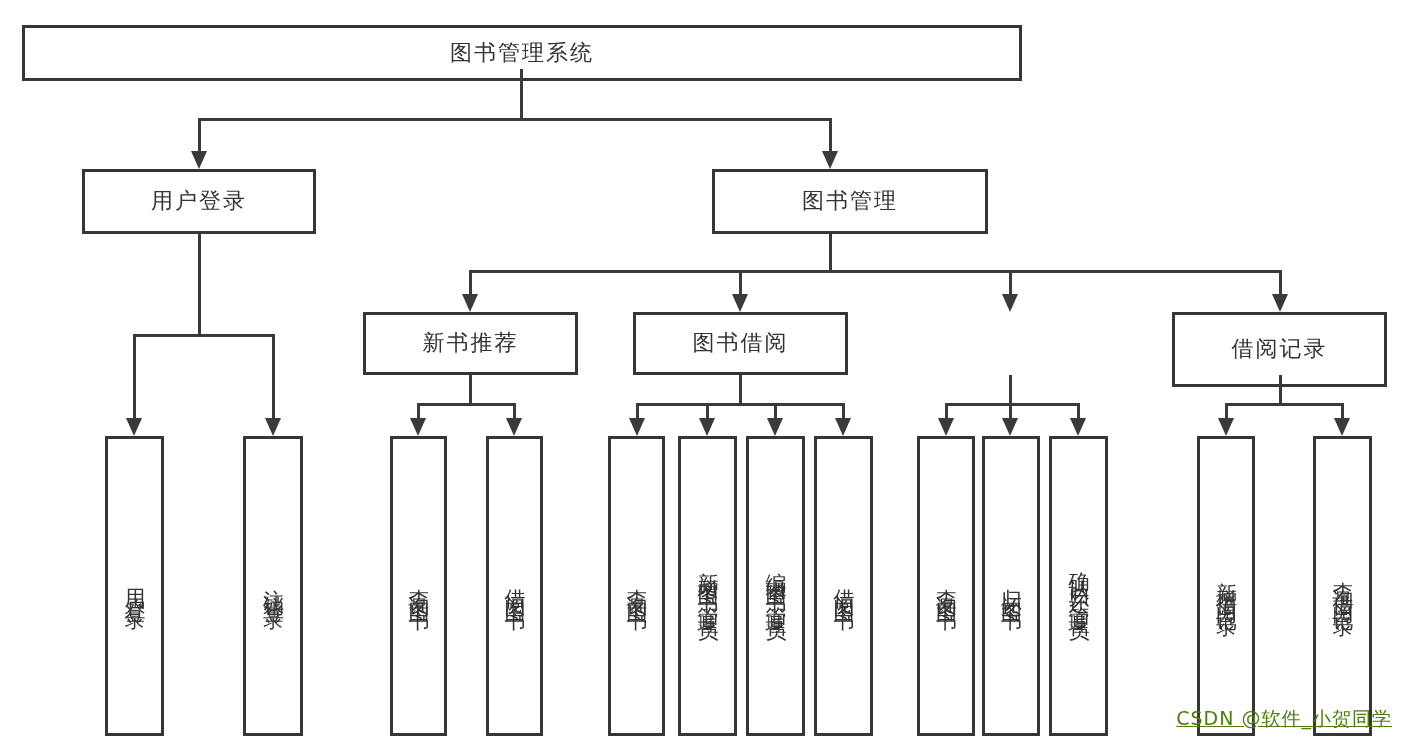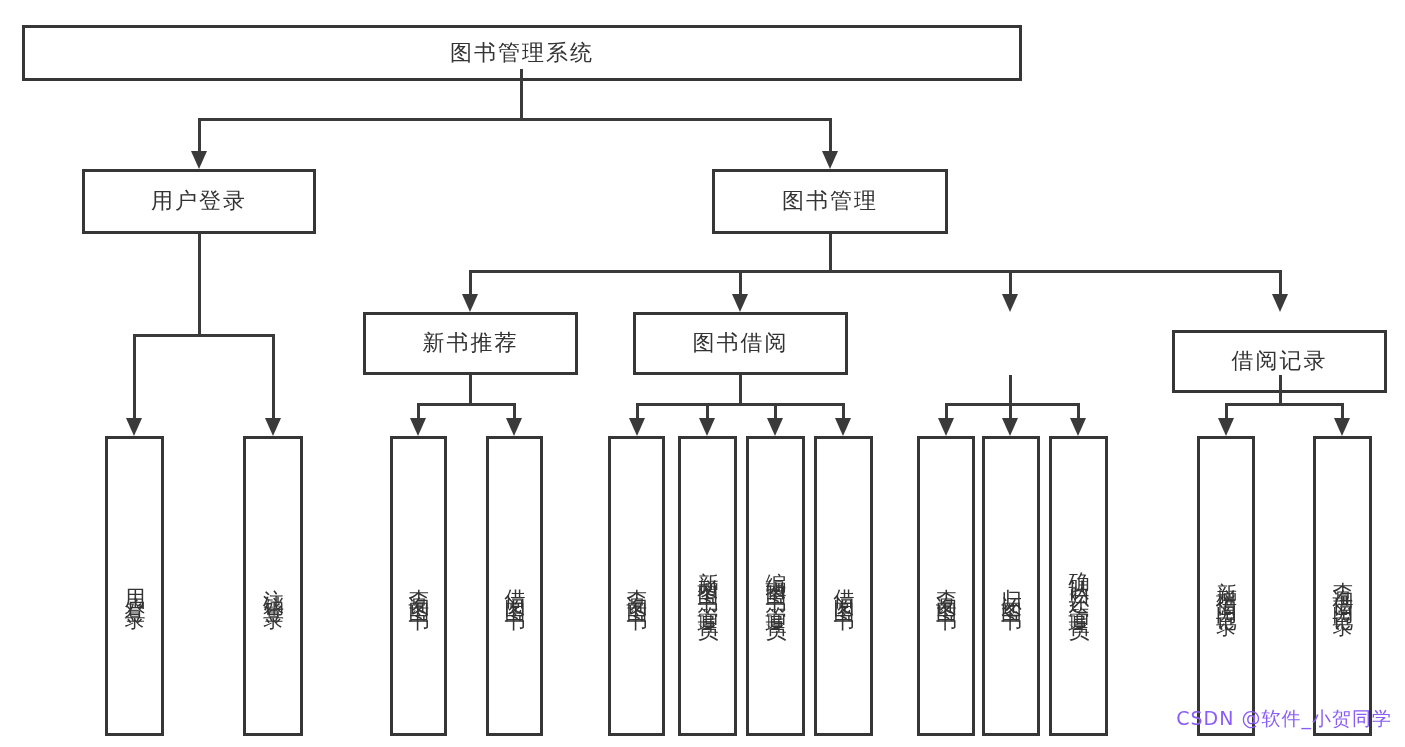--- a/index.html
+++ b/index.html
@@ -39,37 +39,38 @@
     border-left: 8px solid transparent;
     border-right: 8px solid transparent;
     border-top: 18px solid #3a3a3a;
   }
   .watermark {
     position: absolute;
     top: 706px;
     right: 13px;
     font-size: 19px;
     letter-spacing: 1px;
-    color: #8b5cf6;
+    color: #4d7c0f;
     white-space: nowrap;
+    text-decoration: underline;
   }
 </style>
 </head>
 <body>
 
 <div class="canvas">
 
   <div class="box" style="left:22px; top:25px; width:1000px; height:56px;">图书管理系统</div>
 
   <div class="box" style="left:82px; top:169px; width:234px; height:65px;">用户登录</div>
-  <div class="box" style="left:712px; top:169px; width:236px; height:65px;">图书管理</div>
+  <div class="box" style="left:712px; top:169px; width:276px; height:65px;">图书管理</div>
 
   <div class="box" style="left:363px; top:312px; width:215px; height:63px;">新书推荐</div>
   <div class="box" style="left:633px; top:312px; width:215px; height:63px;">图书借阅</div>
-  <div class="box" style="left:1172px; top:330px; width:215px; height:63px;">借阅记录</div>
+  <div class="box" style="left:1172px; top:312px; width:215px; height:75px;">借阅记录</div>
 
   <div class="box v" style="left:105px; top:436px; width:59px; height:300px;">用户登录</div>
   <div class="box v" style="left:243px; top:436px; width:60px; height:300px;">注销登录</div>
 
   <div class="box v" style="left:390px; top:436px; width:57px; height:300px;">查询图书</div>
   <div class="box v" style="left:486px; top:436px; width:57px; height:300px;">借阅图书</div>
 
   <div class="box v" style="left:608px; top:436px; width:57px; height:300px;">查询图书</div>
   <div class="box v" style="left:678px; top:436px; width:59px; height:300px;">新增图书（管理员）</div>
   <div class="box v" style="left:746px; top:436px; width:59px; height:300px;">编辑图书（管理员）</div>

